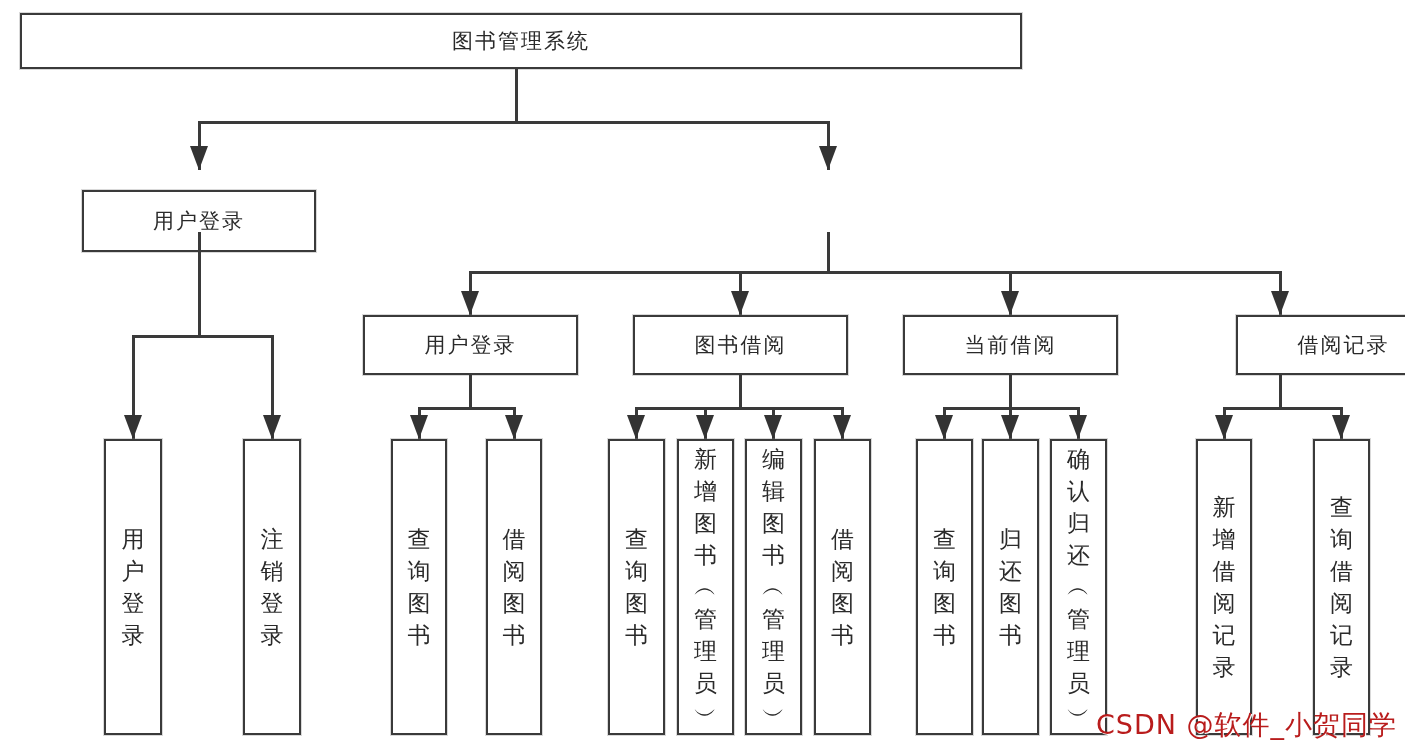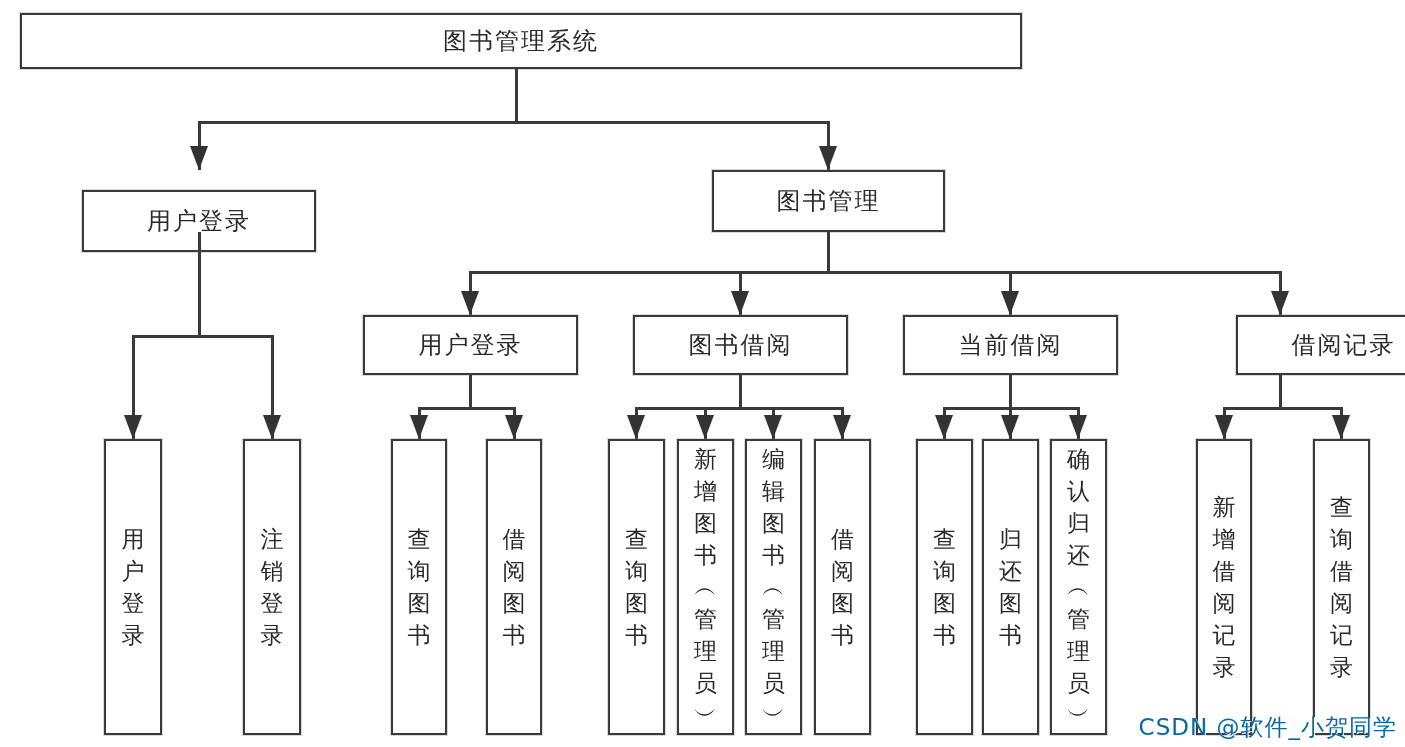--- a/index.html
+++ b/index.html
@@ -16,21 +16,21 @@
     position: absolute;
     box-sizing: border-box;
     background: #ffffff;
     border: 2px solid #3a3a3a;
     box-shadow: 0 0 0 1px rgba(130,130,130,0.30);
     display: flex;
     align-items: center;
     justify-content: center;
   }
   .hbox {
-    font-size: 24px;
+    font-size: 21px;
     letter-spacing: 2px;
     white-space: nowrap;
   }
   .vbox {
     flex-direction: column;
     justify-content: center;
     gap: 9px;
     font-size: 23px;
   }
   .vbox span { display: block; line-height: 1; }
@@ -41,43 +41,42 @@
     position: absolute;
     width: 0; height: 0;
     border-left: 9px solid transparent;
     border-right: 9px solid transparent;
     border-top: 24px solid #333333;
   }
   .watermark {
     position: absolute;
     right: 8px;
     bottom: 4px;
-    font-size: 23px;
+    font-size: 27px;
     letter-spacing: 1px;
-    color: #0369a1;
+    color: #b91c1c;
     text-shadow: 1px 1px 0 #ffffff;
     white-space: nowrap;
   }
 </style>
 </head>
 <body>
 
 <div class="stage">
 
   <div class="box hbox" style="left:20px; top:13px; width:1002px; height:56px;">图书管理系统</div>
 
   <div class="v" style="left:515px; top:69px; height:54px;"></div>
   <div class="h" style="left:198px; top:121px; width:632px;"></div>
   <div class="v" style="left:198px; top:121px; height:49px;"></div>
   <div class="v" style="left:827px; top:121px; height:49px;"></div>
   <div class="arw" style="left:190px; top:146px;"></div>
   <div class="arw" style="left:819px; top:146px;"></div>
 
   <div class="box hbox" style="left:82px; top:170px; width:234px; height:62px;margin-top:20px;">用户登录</div>
-  <div class="box hbox" style="left:712px; top:170px; width:233px; height:62px;">图书管理</div>
 
   <div class="v" style="left:198px; top:232px; height:105px;"></div>
   <div class="h" style="left:132px; top:335px; width:142px;"></div>
   <div class="v" style="left:132px; top:335px; height:104px;"></div>
   <div class="v" style="left:271px; top:335px; height:104px;"></div>
   <div class="arw" style="left:124px; top:415px;"></div>
   <div class="arw" style="left:263px; top:415px;"></div>
 
   <div class="v" style="left:827px; top:232px; height:41px;"></div>
   <div class="h" style="left:469px; top:271px; width:813px;"></div>

